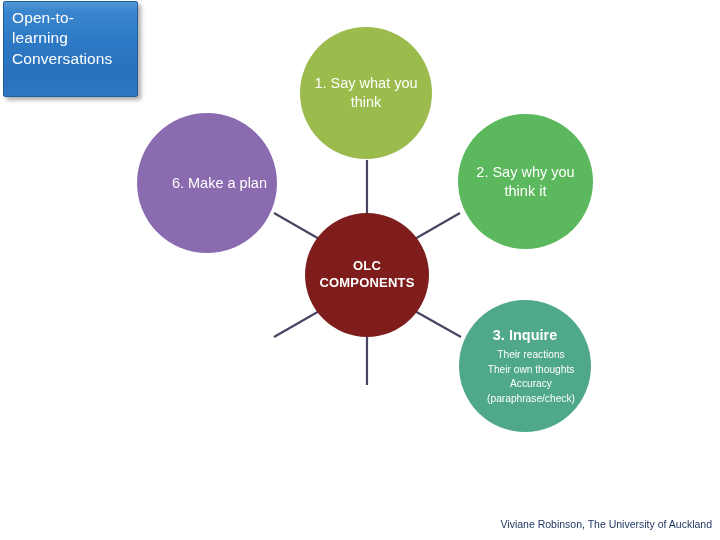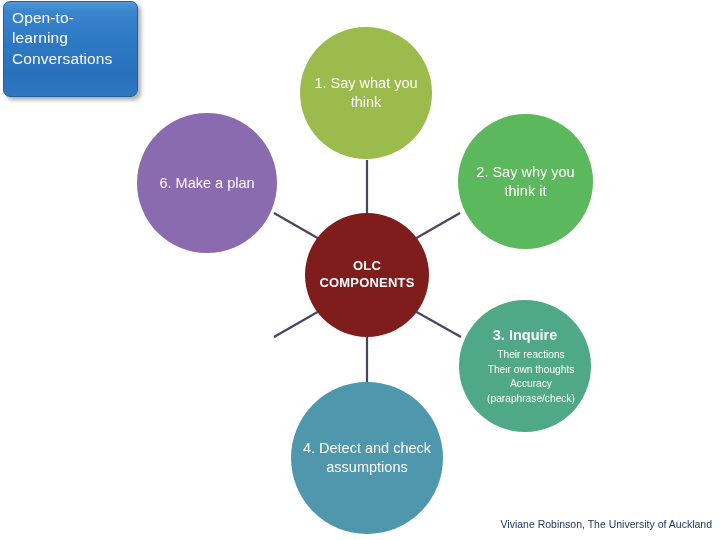--- a/index.html
+++ b/index.html
@@ -31,21 +31,21 @@
     top: 1px;
     width: 135px;
     height: 96px;
     background: linear-gradient(to bottom,
                 #5398d8 0%,
                 #3a85cd 10%,
                 #2d78c4 45%,
                 #2a71bb 75%,
                 #2e76bf 100%);
     border: 1px solid #1f5fa0;
-    border-radius: 7px;
+    border-radius: 2px;
     box-shadow: 3px 3px 4px rgba(0,0,0,0.33);
     padding: 6px 8px 4px 8px;
   }
   #title-box .title-text {
     color: #ffffff;
     font-size: 15.5px;
     line-height: 1.32;
     font-family: "Liberation Sans", sans-serif;
     letter-spacing: 0.1px;
   }
@@ -107,21 +107,21 @@
     line-height: 1.3;
     letter-spacing: 0.2px;
   }
 
   
   #node-1 { width: 132px; height: 132px; left: 288px; top: 27px;  background: #9bbb4c; }
   #node-2 { width: 135px; height: 135px; left: 446px; top: 114px; background: #5cb85c; }
   #node-3 { width: 132px; height: 132px; left: 447px; top: 300px; background: #4fa888; }
   #node-4 { width: 152px; height: 152px; left: 279px; top: 382px; background: #4f97ac; }
   #node-5 { width: 140px; height: 140px; left: 125px; top: 297px; background: #5b6baa; }
-  #node-6 { width: 140px; height: 140px; left: 125px; top: 113px; background: #8b6bb0; }
+  #node-6 { width: 140px; height: 140px; left: 125px; top: 113px; background: #8b6bb0; align-items: flex-end; }
 
   #node-3 .node-title { font-size: 14.5px; margin-bottom: 1px; font-weight: bold; }
 
   
   #attribution {
     position: absolute;
     right: 8px;
     bottom: 10px;
     color: #1f3864;
     font-size: 10.5px;
@@ -159,23 +159,20 @@
     </div>
 
     <div class="node" id="node-3">
       <div class="node-title">3. Inquire</div>
       <div class="node-sub" style="white-space: pre-line; margin-left: 12px;">Their reactions
 Their own thoughts
 Accuracy
 (paraphrase/check)</div>
     </div>
 
-    <div class="node" id="node-4">
-      <div class="node-title">4. Detect and check assumptions</div>
-    </div>
 
 
     <div class="node" id="node-6">
       <div class="node-title">6. Make a plan</div>
     </div>
 
     <div class="node" id="node-center">
       <div class="node-title">OLC COMPONENTS</div>
     </div>
 

